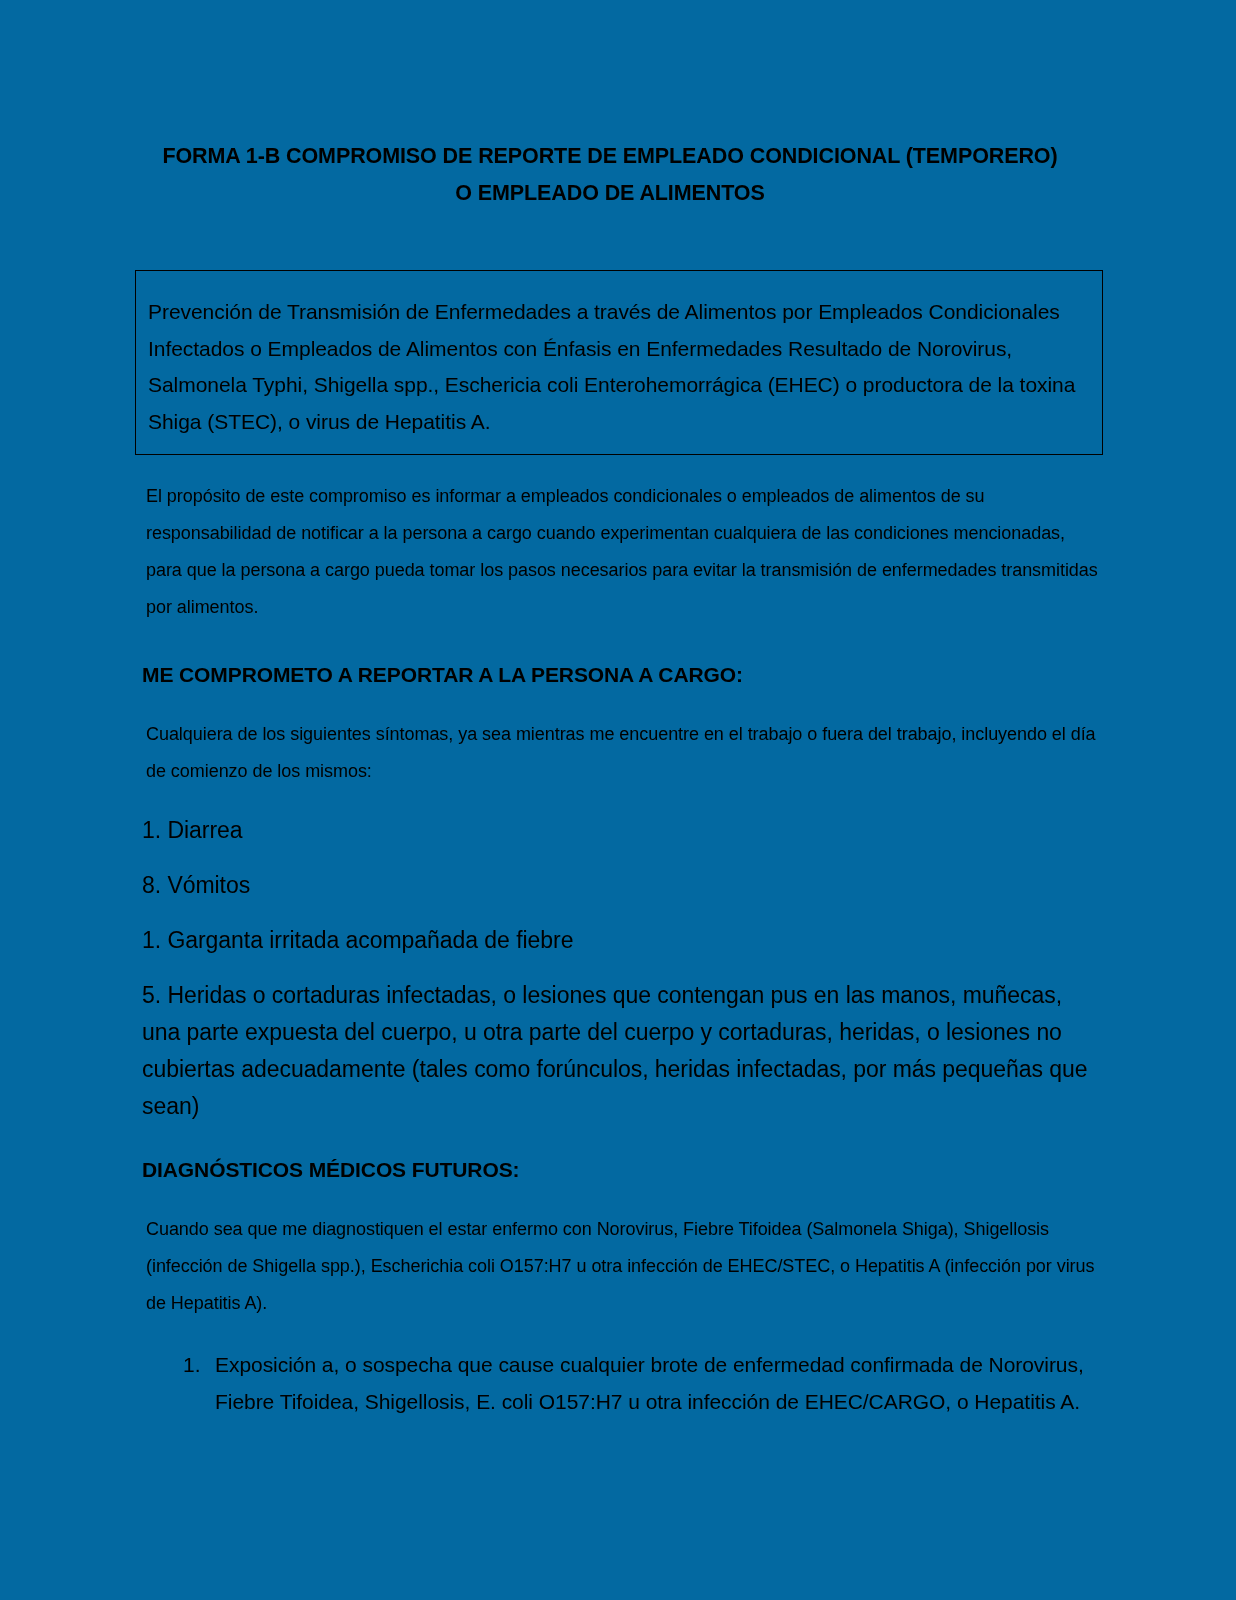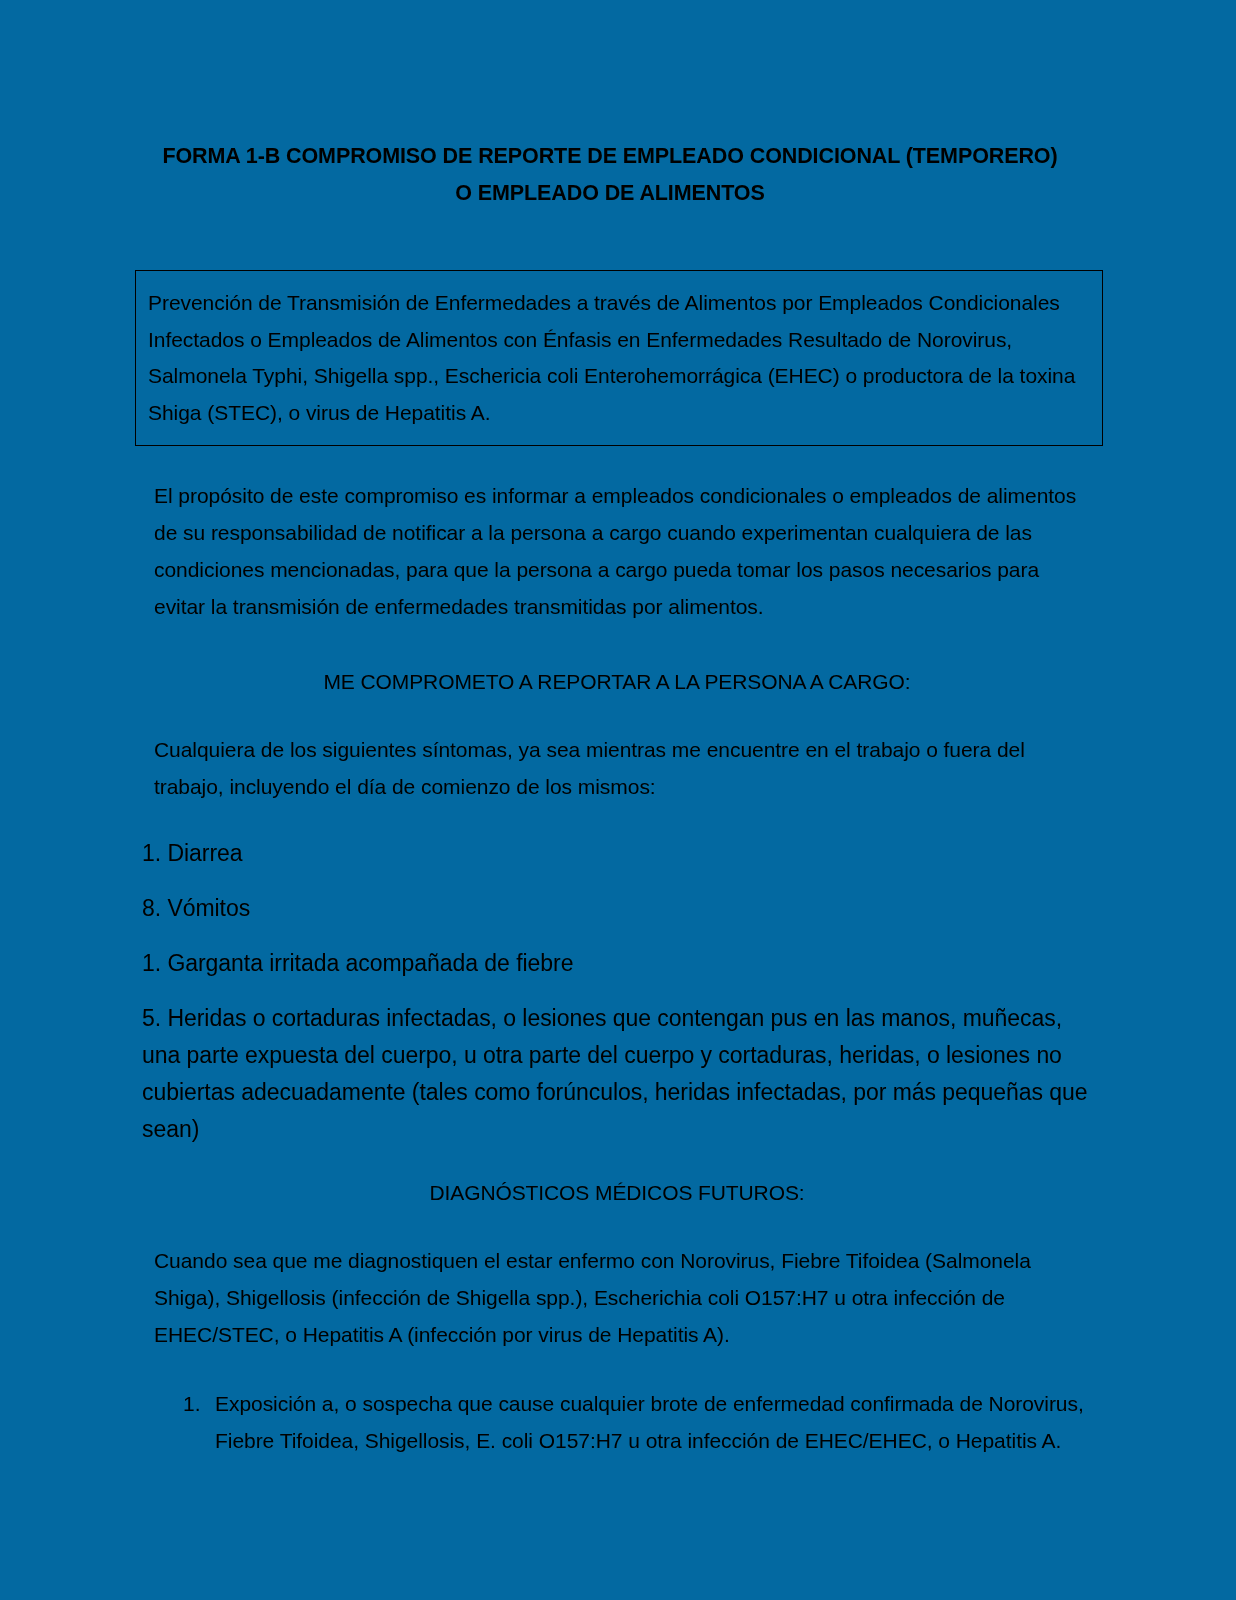--- a/index.html
+++ b/index.html
@@ -35,41 +35,40 @@
     padding-top: 138px;
     width: 900px;
     margin-left: 18px;
   }
   .notice-box {
     margin-top: 58px;
     border: 1.6px solid #000000;
     box-sizing: border-box;
     width: 968px;
     margin-left: -7px;
-    padding: 14px 14px 14px 12px;
+    padding: 23px 14px 14px 12px;
   }
   .notice-box p {
     margin: 0;
     font-size: 21px;
     line-height: 36.5px;
     letter-spacing: -0.05px;
   }
   .body-par {
-    margin: 12px;
+    margin: 4px;
     padding-top: 19px;
-    font-size: 21px;
+    font-size: 18px;
     line-height: 37px;
     letter-spacing: -0.05px;
   }
   .section-head {
     margin: 0;
     padding-top: 26px;
     font-size: 21px;
-    font-weight: normal;
-    text-align: center;
+    font-weight: bold;
     line-height: 37px;
     letter-spacing: -0.1px;
     width: 950px;
   }
   .list-simple {
     list-style: none;
     margin: 0;
     padding: 0;
   }
   .list-simple li {
@@ -122,18 +121,18 @@
       <li>5. Heridas o cortaduras infectadas, o lesiones que contengan pus en las manos, muñecas, una parte expuesta del cuerpo, u otra parte del cuerpo y cortaduras, heridas, o lesiones no cubiertas adecuadamente (tales como forúnculos, heridas infectadas, por más pequeñas que sean)</li>
     </ul>
 
     <h2 class="section-head">DIAGNÓSTICOS MÉDICOS FUTUROS:</h2>
 
     <p class="body-par">Cuando sea que me diagnostiquen el estar enfermo con Norovirus, Fiebre Tifoidea (Salmonela Shiga), Shigellosis (infección de Shigella spp.), Escherichia coli O157:H7 u otra infección de EHEC/STEC, o Hepatitis A (infección por virus de Hepatitis A).</p>
 
     <ol class="list-indent">
       <li>
         <span class="marker">1.</span>
-        <span>Exposición a, o sospecha que cause cualquier brote de enfermedad confirmada de Norovirus, Fiebre Tifoidea, Shigellosis, E. coli O157:H7 u otra infección de EHEC/EHEC, o Hepatitis A.</span>
+        <span>Exposición a, o sospecha que cause cualquier brote de enfermedad confirmada de Norovirus, Fiebre Tifoidea, Shigellosis, E. coli O157:H7 u otra infección de EHEC/CARGO, o Hepatitis A.</span>
       </li>
     </ol>
 
   </div>
 </div>
 
 </body></html>

